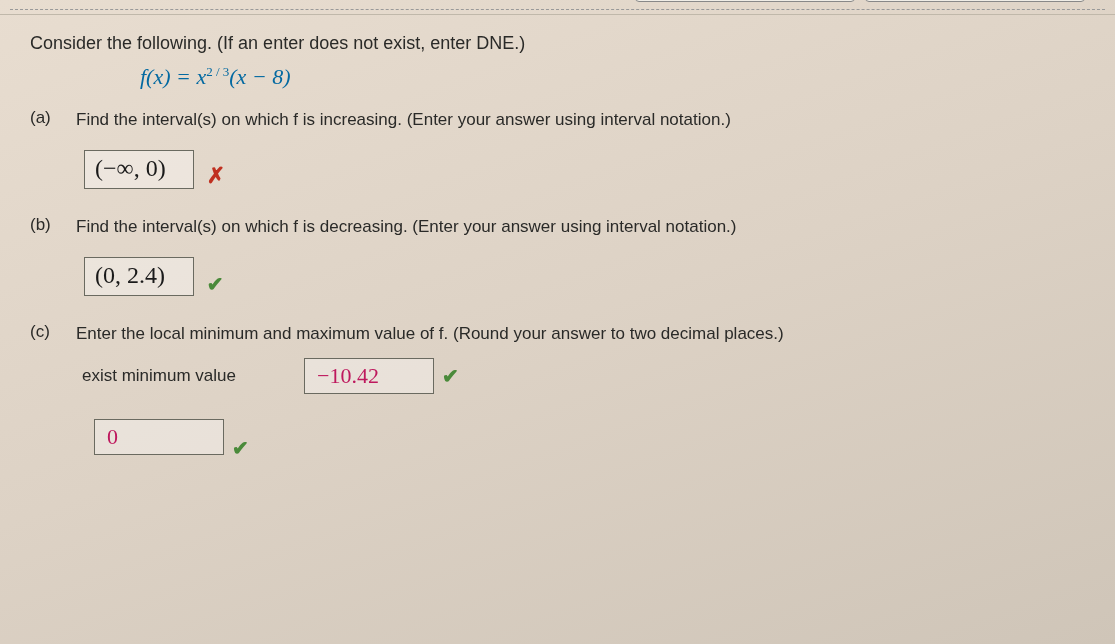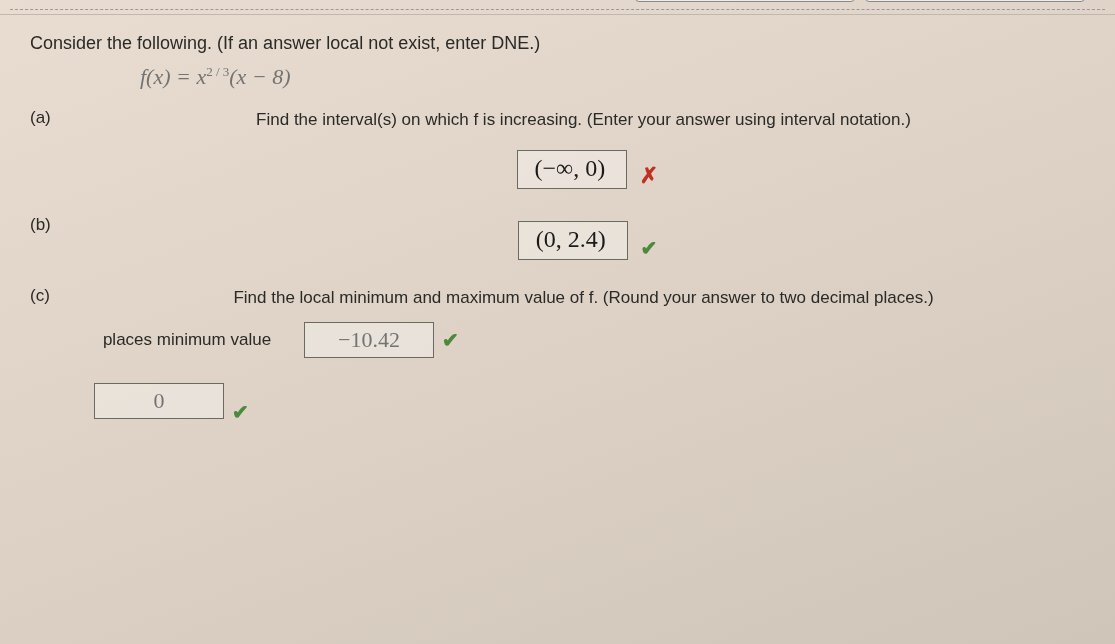--- a/index.html
+++ b/index.html
@@ -40,58 +40,58 @@
   .intro {
     margin-bottom: 10px;
     font-size: 18px;
   }
   .formula {
     margin-left: 110px;
     margin-bottom: 18px;
     font-family: "Times New Roman", serif;
     font-size: 22px;
     font-style: italic;
-    color: #737373;
+    color: #0369a1;
   }
   .formula sup { font-size: 13px; font-style: normal; vertical-align: super; }
   .part {
     margin-bottom: 26px;
   }
   .part-row {
     display: flex;
     gap: 14px;
     align-items: flex-start;
   }
   .part-label {
     width: 32px;
     flex: 0 0 32px;
     color: #2a2a28;
   }
-  .part-body { flex: 1; text-align: center; }
+  .part-body { flex: 1; }
   .prompt { margin-bottom: 12px; line-height: 1.4; }
   .answer-box {
     display: inline-block;
     border: 1.5px solid #6a6a60;
     background: rgba(255,255,255,0.35);
     padding: 4px 14px 6px 10px;
     font-family: "Times New Roman", serif;
     font-size: 24px;
     color: #1a1a1a;
     min-width: 110px;
     margin-left: 8px;
     margin-top: 6px;
   }
   .answer-box-sm {
     display: inline-block;
     border: 1.5px solid #6a6a60;
     background: rgba(255,255,255,0.35);
     padding: 4px 12px;
     font-family: "Times New Roman", serif;
     font-size: 22px;
-    color: #737373;
+    color: #be185d;
     min-width: 130px;
     margin-left: 12px;
   }
   .mark {
     display: inline-block;
     vertical-align: bottom;
     margin-left: 8px;
     font-size: 22px;
     font-weight: bold;
   }
@@ -112,55 +112,56 @@
 
 <div class="toprow">
   <div class="btnbits">
     <div class="btnbit"></div>
     <div class="btnbit"></div>
   </div>
 </div>
 
 <div class="question">
 
-  <div class="intro">Consider the following. (If an answer local not exist, enter DNE.)</div>
+  <div class="intro">Consider the following. (If an enter does not exist, enter DNE.)</div>
 
   <div class="formula">
     <span>f(x) = x</span><sup>2 / 3</sup><span>(x − 8)</span>
   </div>
 
   <div class="part">
     <div class="part-row">
       <div class="part-label">(a)</div>
       <div class="part-body">
         <div class="prompt">Find the interval(s) on which f is increasing. (Enter your answer using interval notation.)</div>
         <span class="answer-box">(−∞, 0)</span>
         <span class="mark cross">✗</span>
       </div>
     </div>
   </div>
 
   <div class="part">
     <div class="part-row">
       <div class="part-label">(b)</div>
       <div class="part-body">
+        <div class="prompt">Find the interval(s) on which f is decreasing. (Enter your answer using interval notation.)</div>
         <span class="answer-box">(0, 2.4)</span>
         <span class="mark check">✔</span>
       </div>
     </div>
   </div>
 
   <div class="part">
     <div class="part-row">
       <div class="part-label">(c)</div>
       <div class="part-body">
-        <div class="prompt">Find the local minimum and maximum value of f. (Round your answer to two decimal places.)</div>
+        <div class="prompt">Enter the local minimum and maximum value of f. (Round your answer to two decimal places.)</div>
 
         <div class="valrow">
-          <span class="label">places minimum value</span>
+          <span class="label">exist minimum value</span>
           <span class="answer-box-sm">−10.42</span>
           <span class="mark check">✔</span>
         </div>
 
         <div class="valrow">
           <span class="answer-box-sm">0</span>
           <span class="mark check" style="align-self:flex-end;margin-top:22px">✔</span>
         </div>
 
       </div>

